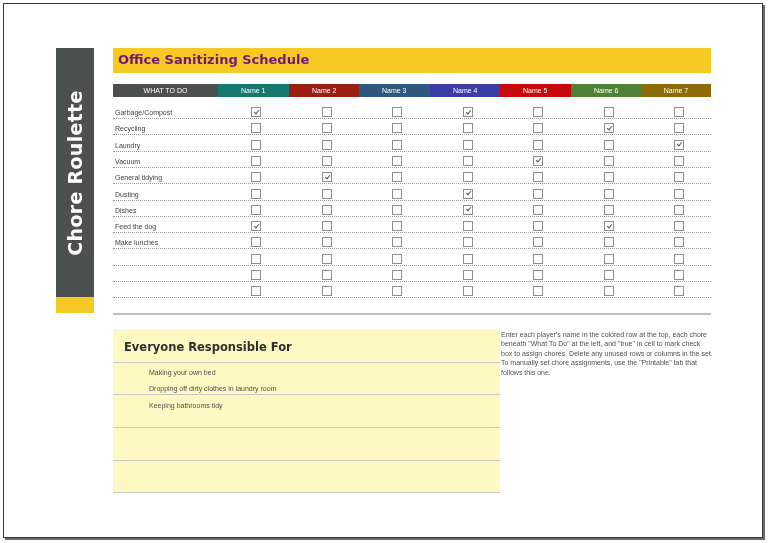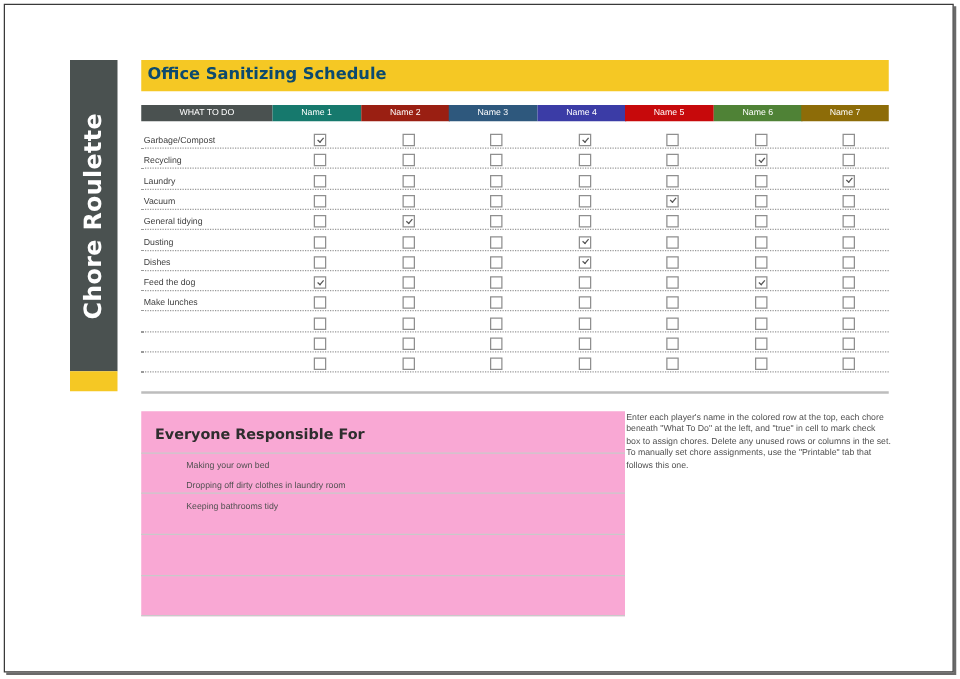--- a/index.html
+++ b/index.html
@@ -3,28 +3,28 @@
 <meta charset="utf-8">
 <style>
   html, body { margin:0; padding:0; background:#ffffff; }
   body { width:768px; height:543px; position:relative; overflow:hidden; font-family:"Liberation Sans", sans-serif; }
   .page { position:absolute; left:3px; top:3px; width:758px; height:533px; background:#fff; border:1px solid #3a3a3a; box-shadow:2px 2px 0 #6a6a6a; }
   .sidebar { position:absolute; left:56px; top:48px; width:38px; height:249px; background:#4a5150; }
   .sidebar-accent { position:absolute; left:56px; top:297px; width:38px; height:16px; background:#f5c824; }
   .sidebar-title { position:absolute; left:56px; top:48px; width:38px; height:249px; display:flex; align-items:center; justify-content:center; }
   .sidebar-title span { transform:rotate(-90deg); white-space:nowrap; color:#fff; font-family:"DejaVu Sans", sans-serif; font-weight:bold; font-size:19px; letter-spacing:0.3px; }
   .title-bar { position:absolute; left:113px; top:48px; width:598px; height:25px; background:#f5c824; }
-  .title-bar span { position:absolute; left:5px; top:4px; font-family:"DejaVu Sans", sans-serif; font-weight:bold; font-size:13px; color:#0c4a6e; }
+  .title-bar span { position:absolute; left:5px; top:4px; font-family:"DejaVu Sans", sans-serif; font-weight:bold; font-size:13px; color:#701a75; }
   .hdr { position:absolute; top:84px; height:13px; color:#fff; font-size:7px; line-height:13px; text-align:center; }
   .row-label { position:absolute; left:115px; font-size:7px; color:#404040; line-height:10px; }
   .row-line { position:absolute; left:113px; width:598px; height:0; border-top:1px dotted #9a9a9a; }
   .cb { position:absolute; width:8px; height:8px; border:1px solid #8f8f8f; background:#fff; box-sizing:content-box; }
   .cb.checked::after { content:""; position:absolute; left:2.5px; top:0.5px; width:2px; height:4px; border-right:1px solid #555; border-bottom:1px solid #555; transform:rotate(40deg); }
   .divider { position:absolute; left:113px; top:313px; width:598px; height:2px; background:#bdbdbd; }
-  .resp-box { position:absolute; left:113px; top:329px; width:387px; height:164px; background:#f9a8d4; }
+  .resp-box { position:absolute; left:113px; top:329px; width:387px; height:164px; background:#fef9c3; }
   .resp-title { position:absolute; left:11px; top:11px; font-family:"DejaVu Sans", sans-serif; font-weight:bold; font-size:11.5px; color:#2e2e2e; }
   .resp-line { position:absolute; left:0; width:387px; height:1px; background:#c9c9c9; }
   .resp-item { position:absolute; left:36px; font-size:7px; color:#505050; }
   .instructions { position:absolute; left:501px; top:330px; width:212px; font-size:7px; line-height:9.4px; color:#505050; }
 </style>
 </head>
 <body>
 
 <div class="page"></div>
 

